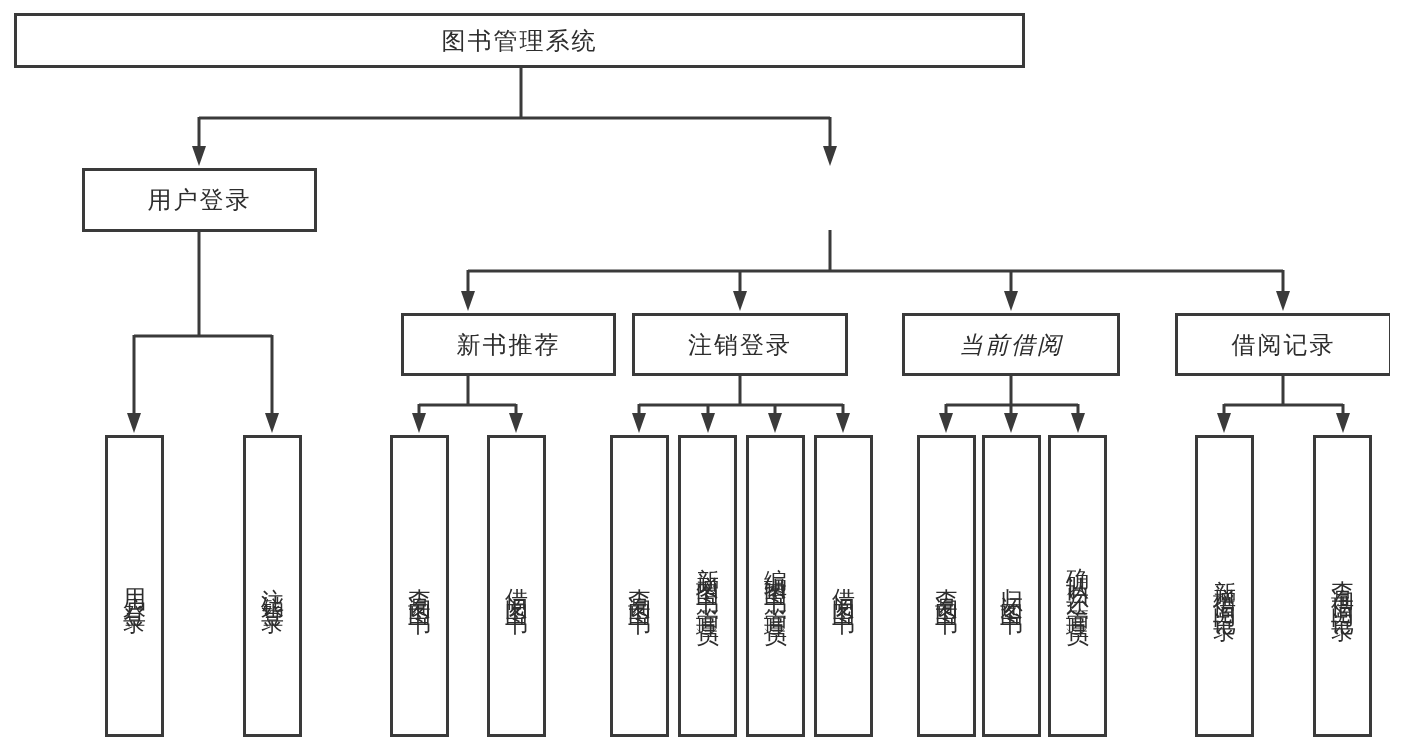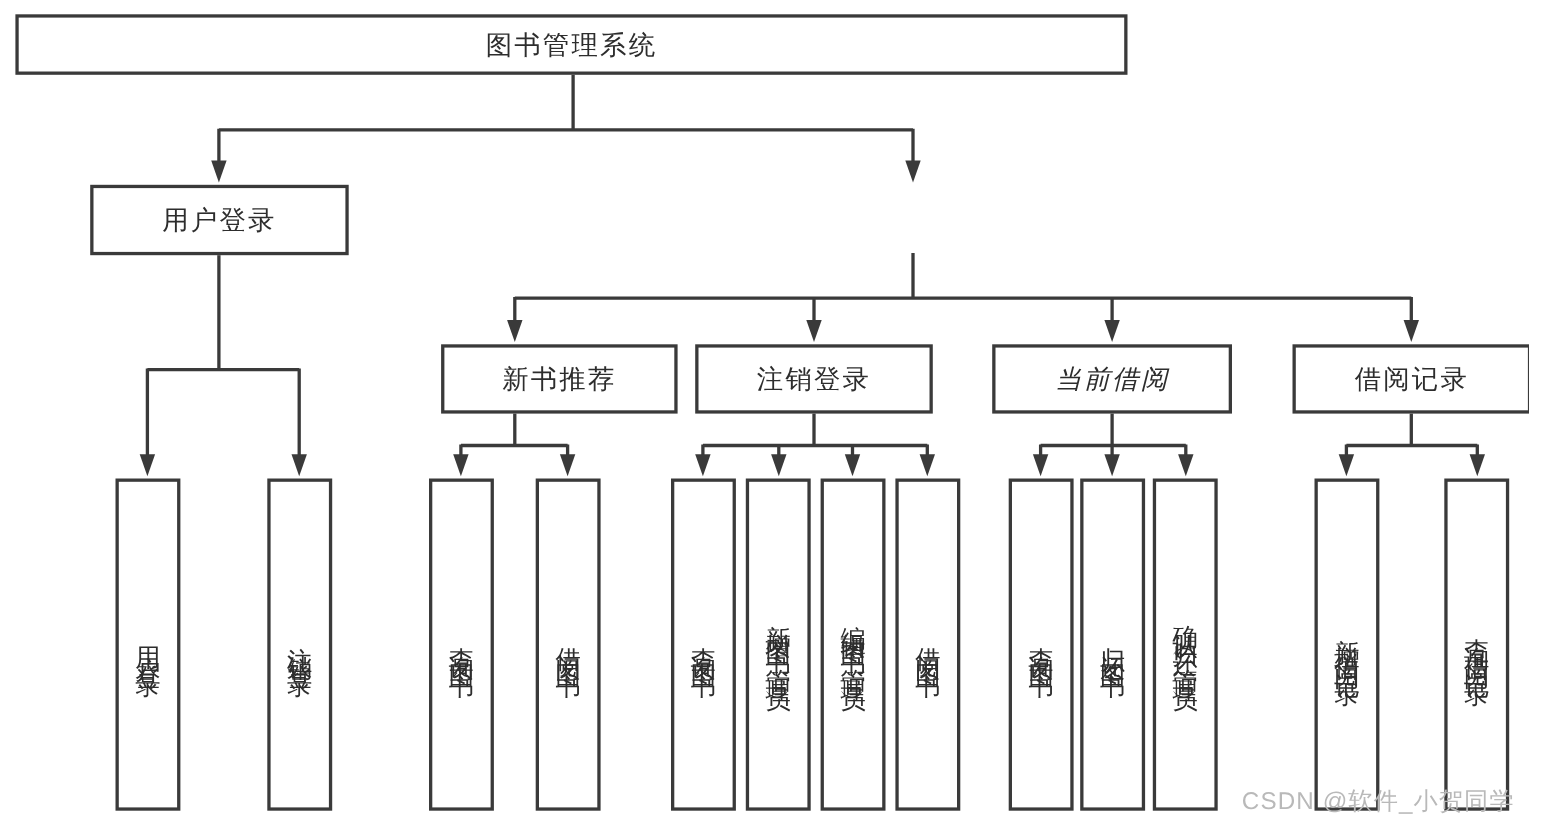--- a/index.html
+++ b/index.html
@@ -161,15 +161,14 @@
     <span class="vtext">确认归还（管理员）</span>
   </div>
 
   <div id="l-e1" class="box vbox leaf">
     <span class="vtext">新增借阅记录</span>
   </div>
   <div id="l-e2" class="box vbox leaf">
     <span class="vtext">查询借阅记录</span>
   </div>
 
-  <div class="watermark">CSDN @软件_小贺同学</div>
 
 </div>
 
 </body></html>

